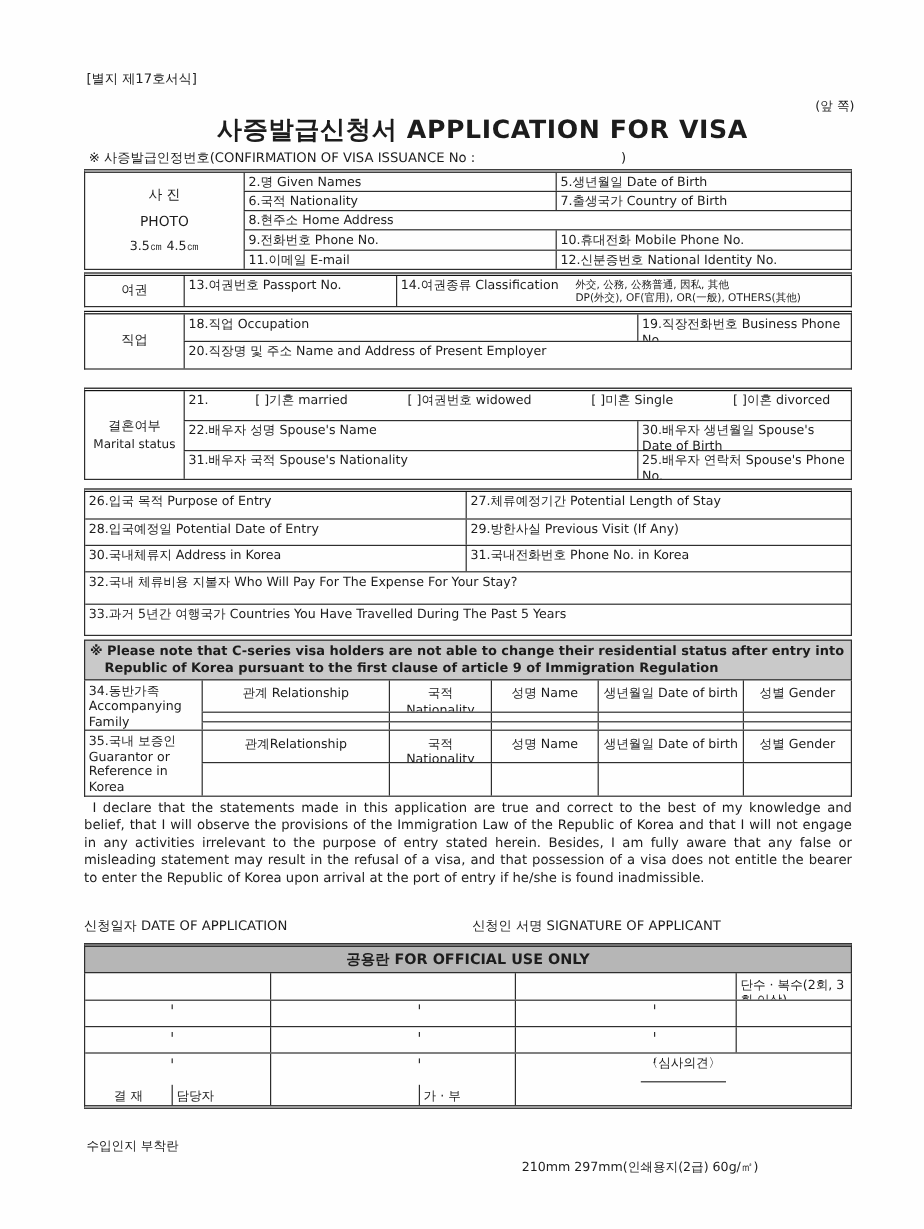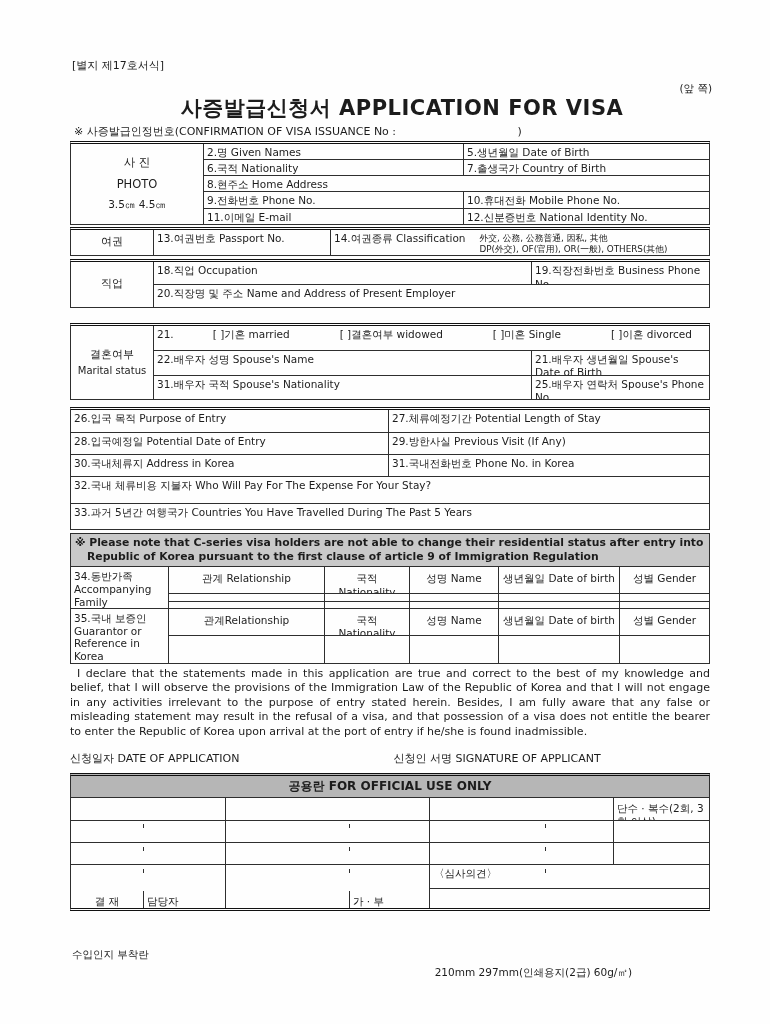--- a/index.html
+++ b/index.html
@@ -54,29 +54,29 @@
   .notice { background:#c9c9c9; border:1px solid #2e2e2e; font-weight:bold;
             font-size:10.8px; padding:2px 4px 3px 16px; text-indent:-12px; line-height:1.25; }
 
   
   .tbl-lab { width:97px; font-size:10.5px; padding:3px 2px 0 3px; line-height:1.2; }
   .th { text-align:center; padding-top:5px; }
   .fam-h { height:26px; } .fam-r { height:27px; }
   .gua-h { height:26px; } .gua-r { height:22px; }
 
   .decl { margin-top:3px; font-size:11px; line-height:1.33; text-align:justify; text-indent:7px; }
-  .sigrow { margin-top:11px; display:flex; font-size:11px; }
+  .sigrow { margin-top:24px; display:flex; font-size:11px; }
   .sigrow .s2 { margin-left:154px; }
 
   .off-head { margin-top:7px; background:#b6b6b6; border:1px solid #2e2e2e; border-top:3px double #111;
               text-align:center; font-size:12px; font-weight:bold; padding:2px 0; }
   .off { border:1px solid #2e2e2e; border-top:none; border-bottom:3px double #111; }
   .off .c { padding-top:4px; }
   .offc { text-align:left;margin-top:26px; }
-  .appr-review { flex:1; display:flex; flex-direction:column; }
+  .appr-review { flex:1; display:flex; flex-direction:column;align-items:center; }
   .appr-review .rv { border-bottom:1px solid #2e2e2e; flex:1; padding:2px 4px; font-size:10.5px; }
   .appr-review .rv2 { flex:1; }
 
   .foot-left { position:absolute; left:72px; top:948px; font-size:10.5px; }
   .foot-right { position:absolute; right:138px; top:966px; font-size:10.5px; }
 
   .h26{height:26px}.h27{height:27px}.h24{height:24px}.h22{height:22px}.h23{height:23px}
   .h44{height:44px}
 
   .w260{width:260px}.w156{width:156px}.w177{width:177px}.w378{width:378px}
@@ -161,29 +161,29 @@
       <div class="labcell w82">
         <span>결혼여부</span>
         <span style="font-size:10px">Marital status</span>
       </div>
       <div class="rightcol rows">
         <div class="row h22">
           <div class="c grow m21">
             <span>21.</span>
             <span class="opts">
               <span>[  ]기혼  married</span>
-              <span>[  ]결혼여부  widowed</span>
+              <span>[  ]여권번호  widowed</span>
               <span>[  ]미혼  Single</span>
               <span>[  ]이혼  divorced</span>
             </span>
           </div>
         </div>
         <div class="row h22">
           <div class="c w378">22.배우자 성명  Spouse's Name</div>
-          <div class="c grow">21.배우자 생년월일  Spouse's Date of Birth</div>
+          <div class="c grow">30.배우자 생년월일  Spouse's Date of Birth</div>
         </div>
         <div class="row h22">
           <div class="c w378">31.배우자 국적  Spouse's Nationality</div>
           <div class="c grow">25.배우자 연락처  Spouse's Phone No.</div>
         </div>
       </div>
     </div>
 
     <div class="sec thick rows" style="margin-top:7px">
       <div class="row h22">

